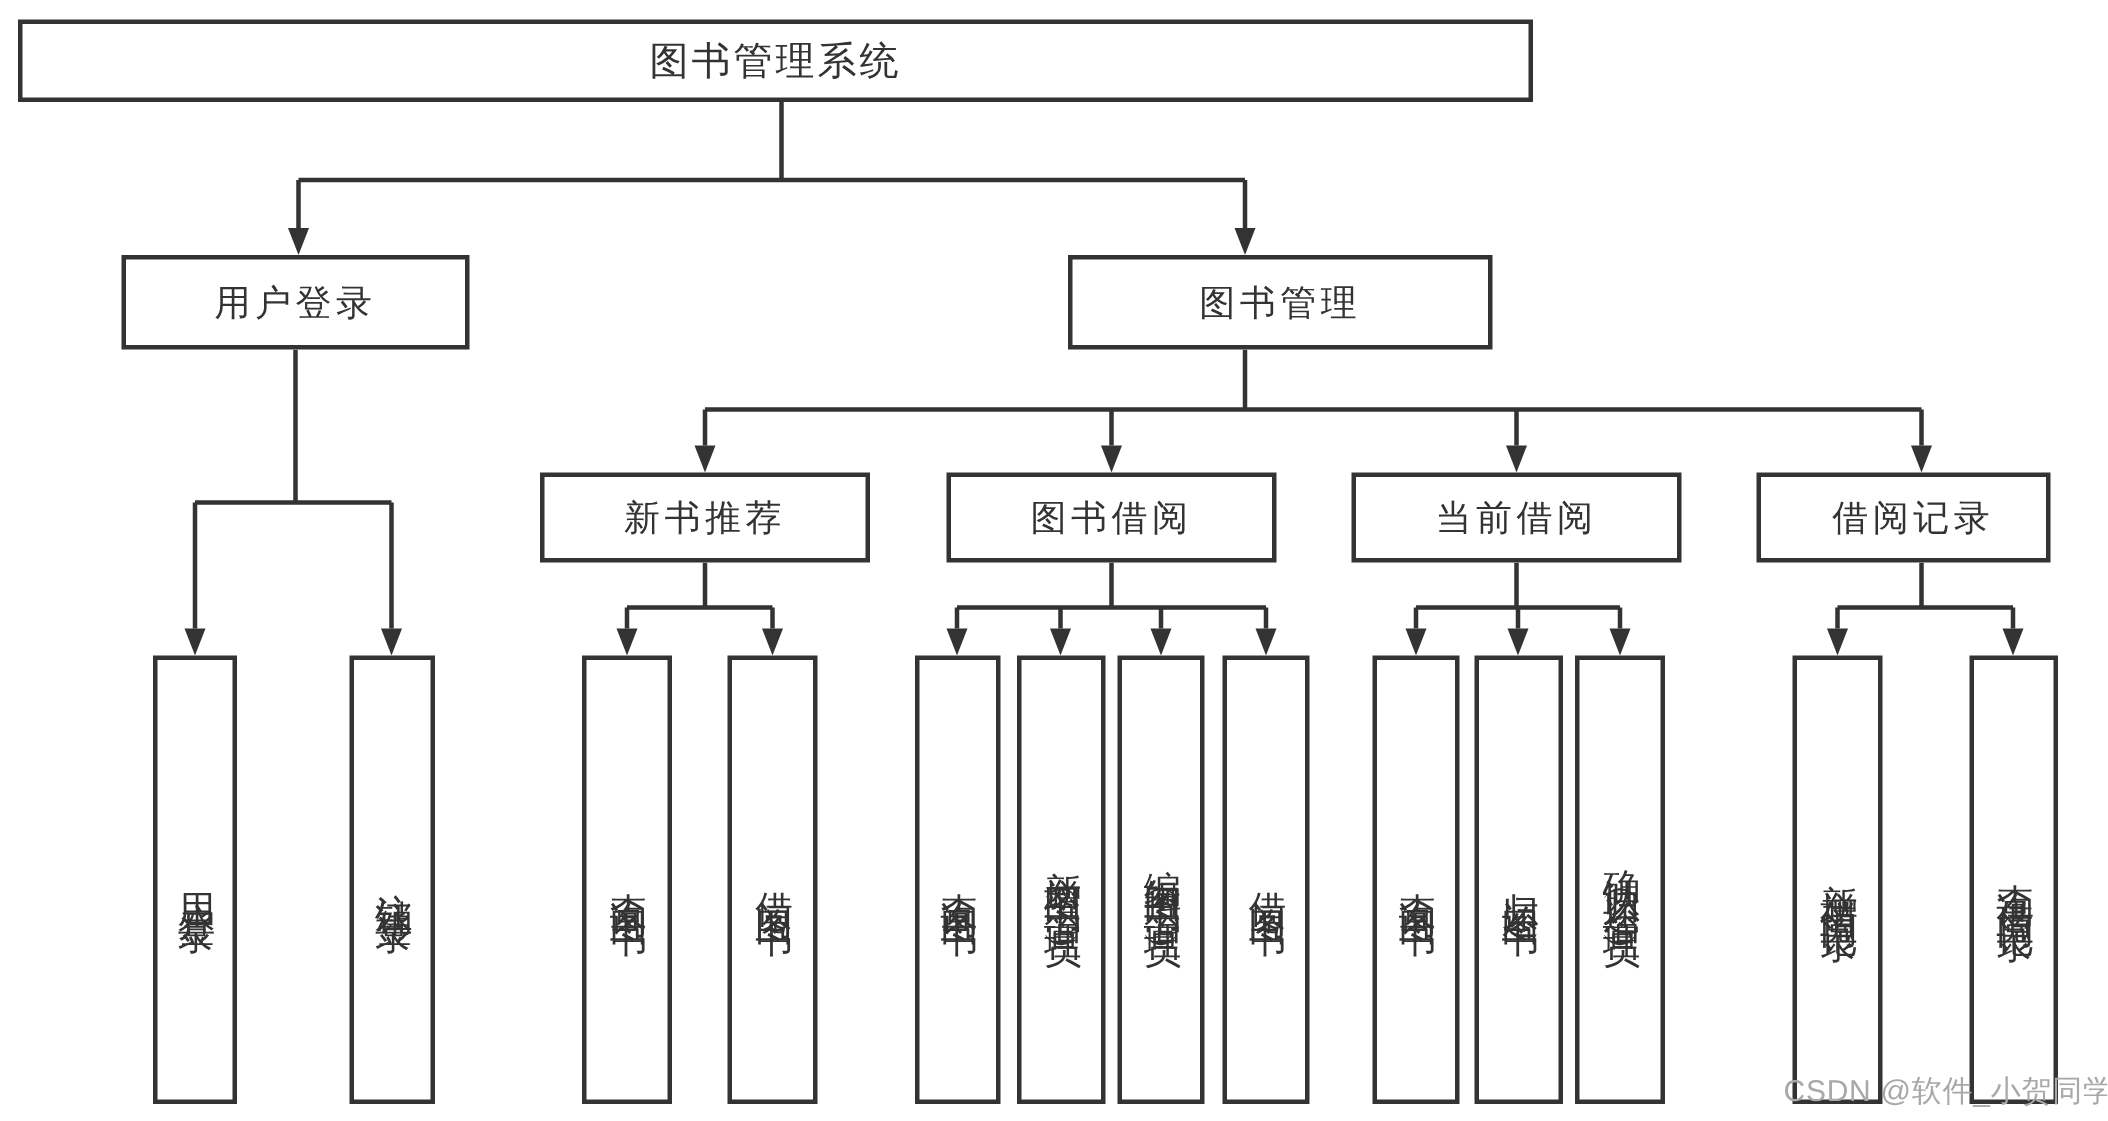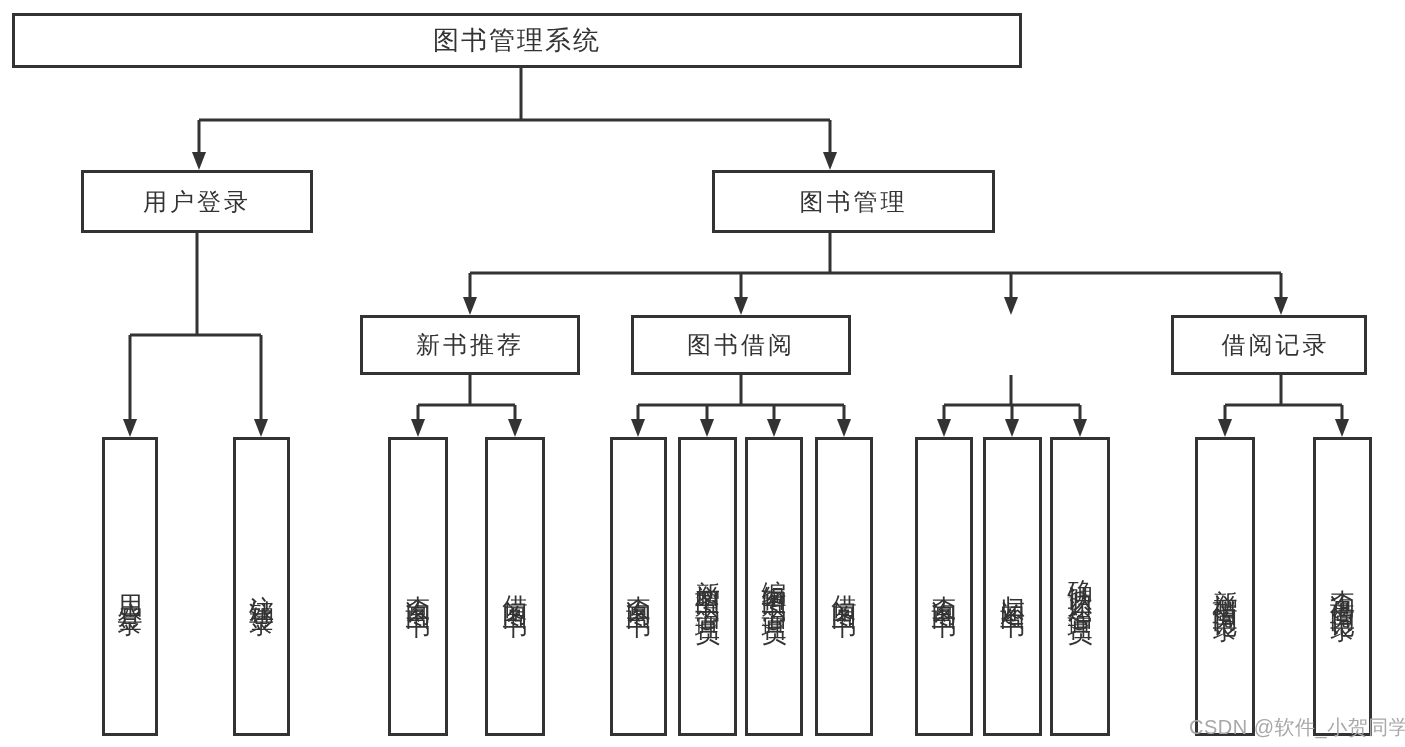--- a/index.html
+++ b/index.html
@@ -88,20 +88,21 @@
     <polygon class="arrowhead" points="1335,419 1349,419 1342,437"></polygon>
   </svg>
 
   <div class="node root-node" style="left:12px;top:13px;width:1010px;height:55px;">图书管理系统</div>
 
   <div class="node h-node" style="left:81px;top:170px;width:232px;height:63px;">用户登录</div>
   <div class="node h-node" style="left:712px;top:170px;width:283px;height:63px;">图书管理</div>
 
   <div class="node h-node" style="left:360px;top:315px;width:220px;height:60px;text-align:center;">新书推荐</div>
   <div class="node h-node" style="left:631px;top:315px;width:220px;height:60px;">图书借阅</div>
+  <div class="node h-node" style="left:901px;top:315px;width:220px;height:60px;">当前借阅</div>
   <div class="node h-node" style="left:1171px;top:315px;width:196px;height:60px;padding-left:13px;">借阅记录</div>
 
   <div class="node leaf" style="left:102px;top:437px;width:56px;height:299px;">用户登录</div>
   <div class="node leaf" style="left:233px;top:437px;width:57px;height:299px;">注销登录</div>
 
   <div class="node leaf" style="left:388px;top:437px;width:60px;height:299px;">查询图书</div>
   <div class="node leaf" style="left:485px;top:437px;width:60px;height:299px;">借阅图书</div>
 
   <div class="node leaf" style="left:610px;top:437px;width:57px;height:299px;">查询图书</div>
   <div class="node leaf" style="left:678px;top:437px;width:59px;height:299px;">新增图书（管理员）</div>

